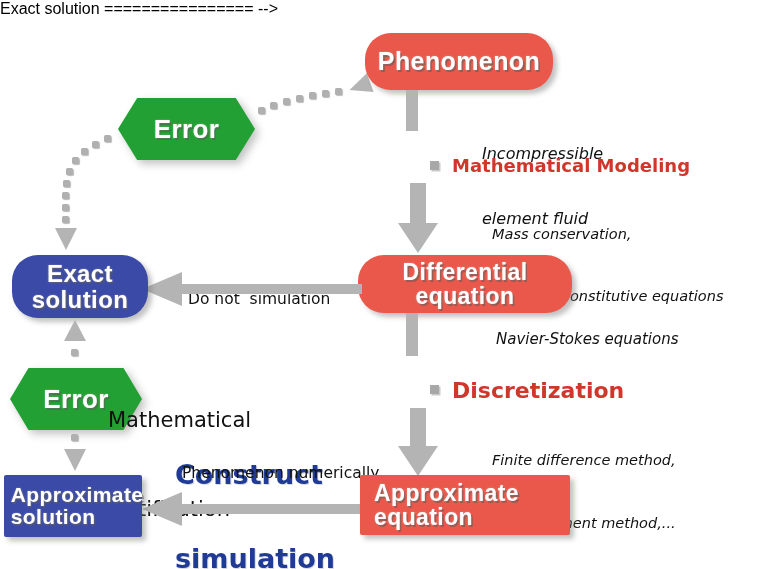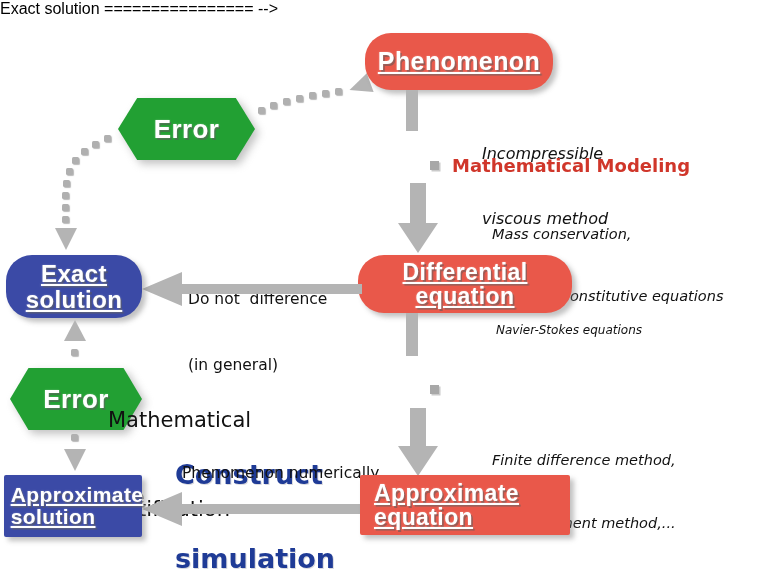--- a/index.html
+++ b/index.html
@@ -29,21 +29,21 @@
     color: #ffffff;
     font-weight: bold;
     line-height: 1.06;
     letter-spacing: .4px;
     box-sizing: border-box;
     text-shadow:
        1.6px 1.6px 0 rgba(90,90,90,.55),
        0 0 2px rgba(255,255,255,.35);
     box-shadow: 4px 4px 5px rgba(120,120,120,.45);
   }
-  .node .lbl { display: block; width: 100%; text-decoration: underline; }
+  .node .lbl { display: block; width: 100%; }
 
   .node.red   { background: #e9584a; }
   .node.blue  { background: #3b4aa6; }
   .node.round { border-radius: 26px; }
   .node.sharp { border-radius: 2px; }
 
   
   .hex {
     position: absolute;
     background: #22a033;
@@ -161,21 +161,21 @@
   
   <div class="hexwrap" style="left:118px; top:98px;">
     <div class="hex" style="width:137px; height:62px; font-size:26px;">
       <span class="lbl">Error</span>
     </div>
   </div>
 
   
   <div class="anno italic" style="left:482px; top:100px; font-size:16px; line-height:1.35;">
     <div>Incompressible</div>
-    <div>viscous method</div>
+    <div>element fluid</div>
   </div>
 
   
   <svg class="arrow-svg" style="left:405px; top:90px;" width="16" height="44" viewBox="0 0 16 44">
     <rect class="gray-fill" x="1" y="0" width="12" height="41"></rect>
   </svg>
 
   
   <div class="bullet-sq" style="left:430px; top:161px;"></div>
   <div class="stage-title redtxt" style="left:452px; top:155px; font-size:18px;">Mathematical Modeling</div>
@@ -194,39 +194,38 @@
   
   <div class="node red round" style="left:358px; top:255px; width:214px; height:58px; font-size:23px;">
     <span class="lbl">
       <span style="display:block;">Differential</span>
       <span style="display:block;">equation</span>
     </span>
   </div>
 
   
   <div class="anno plain" style="left:188px; top:244px; font-size:15.5px; line-height:1.42;">
-    <div>Do not  difference</div>
-    <div>(in general)</div>
+    <div>Do not  simulation</div>
   </div>
 
   
   <svg class="arrow-svg" style="left:140px; top:270px;" width="222" height="38" viewBox="0 0 222 38">
     <path class="gray-fill" d="M222,14 L42,14 L42,2 L2,19 L42,36 L42,24 L222,24 Z"></path>
   </svg>
 
   
-  <div class="node blue round" style="left:6px; top:255px; width:136px; height:63px; font-size:24px;">
+  <div class="node blue round" style="left:12px; top:255px; width:136px; height:63px; font-size:24px;">
     <span class="lbl">
       <span style="display:block;">Exact</span>
       <span style="display:block;">solution</span>
     </span>
   </div>
 
   
-  <div class="anno italic" style="left:496px; top:323px; font-size:12px;">Navier-Stokes equations</div>
+  <div class="anno italic" style="left:496px; top:330px; font-size:15px;">Navier-Stokes equations</div>
 
   
   <div>
     <div class="dot" style="left:71px; top:349px;"></div>
     <svg class="arrow-svg" style="left:62px; top:320px;" width="26" height="24" viewBox="0 0 26 24">
       <path class="gray-fill" d="M13,0 L24,21 L2,21 Z"></path>
     </svg>
   </div>
 
   
@@ -245,20 +244,21 @@
   
   <div>
     <div class="dot" style="left:71px; top:434px;"></div>
     <svg class="arrow-svg" style="left:62px; top:447px;" width="26" height="26" viewBox="0 0 26 26">
       <path class="gray-fill" d="M2,2 L24,2 L13,24 Z"></path>
     </svg>
   </div>
 
   
   <div class="bullet-sq" style="left:430px; top:385px;"></div>
+  <div class="stage-title redtxt" style="left:452px; top:378px; font-size:22px;">Discretization</div>
 
   
   <svg class="arrow-svg" style="left:405px; top:313px;" width="16" height="46" viewBox="0 0 16 46">
     <rect class="gray-fill" x="1" y="0" width="12" height="43"></rect>
   </svg>
 
   
   <div class="anno italic" style="left:492px; top:408px; font-size:14.5px; line-height:1.45;">
     <div>Finite difference method,</div>
     <div>Finite element method,...</div>

